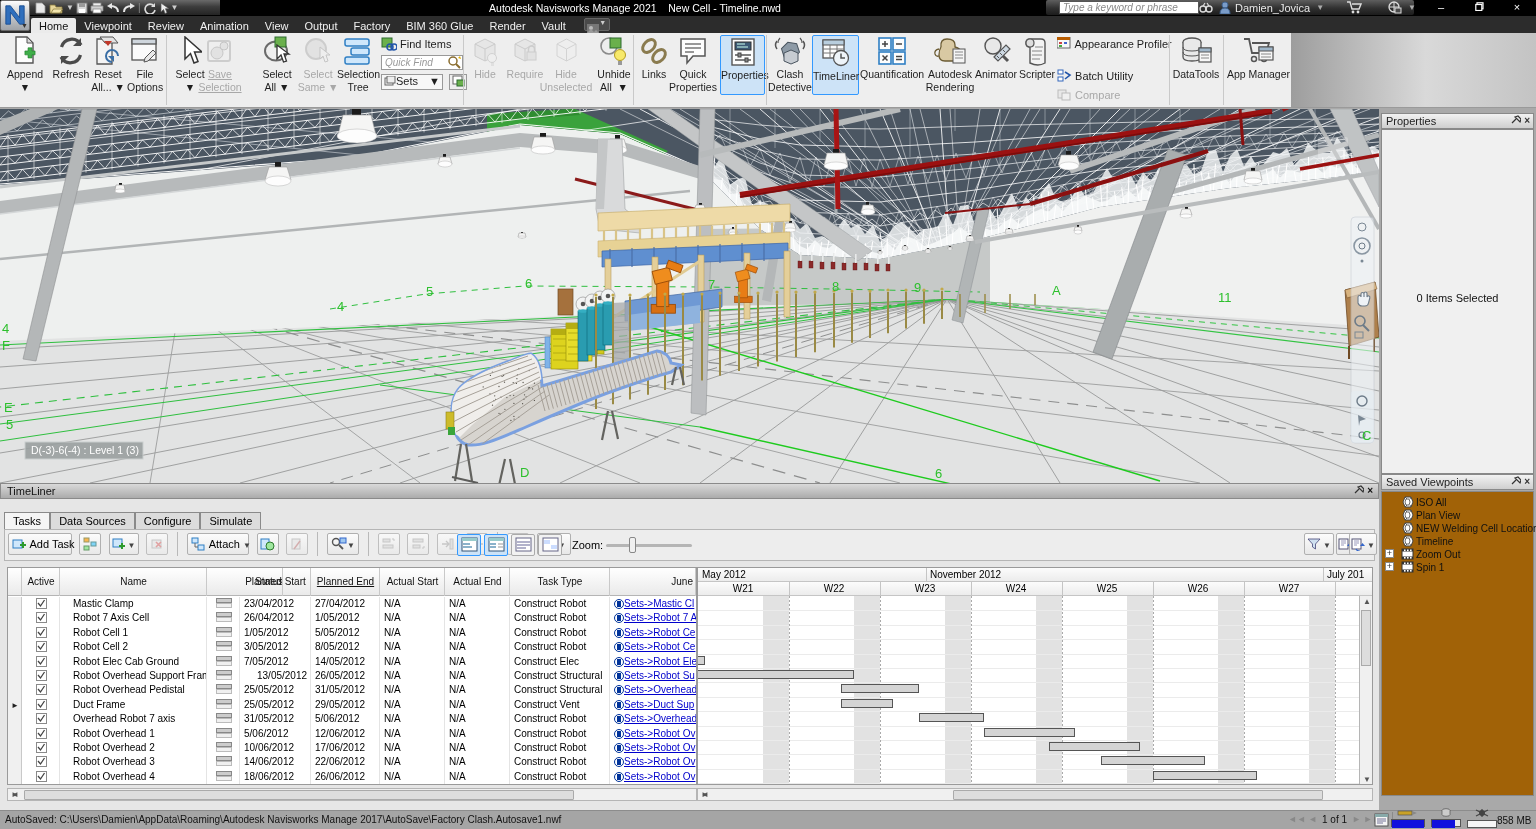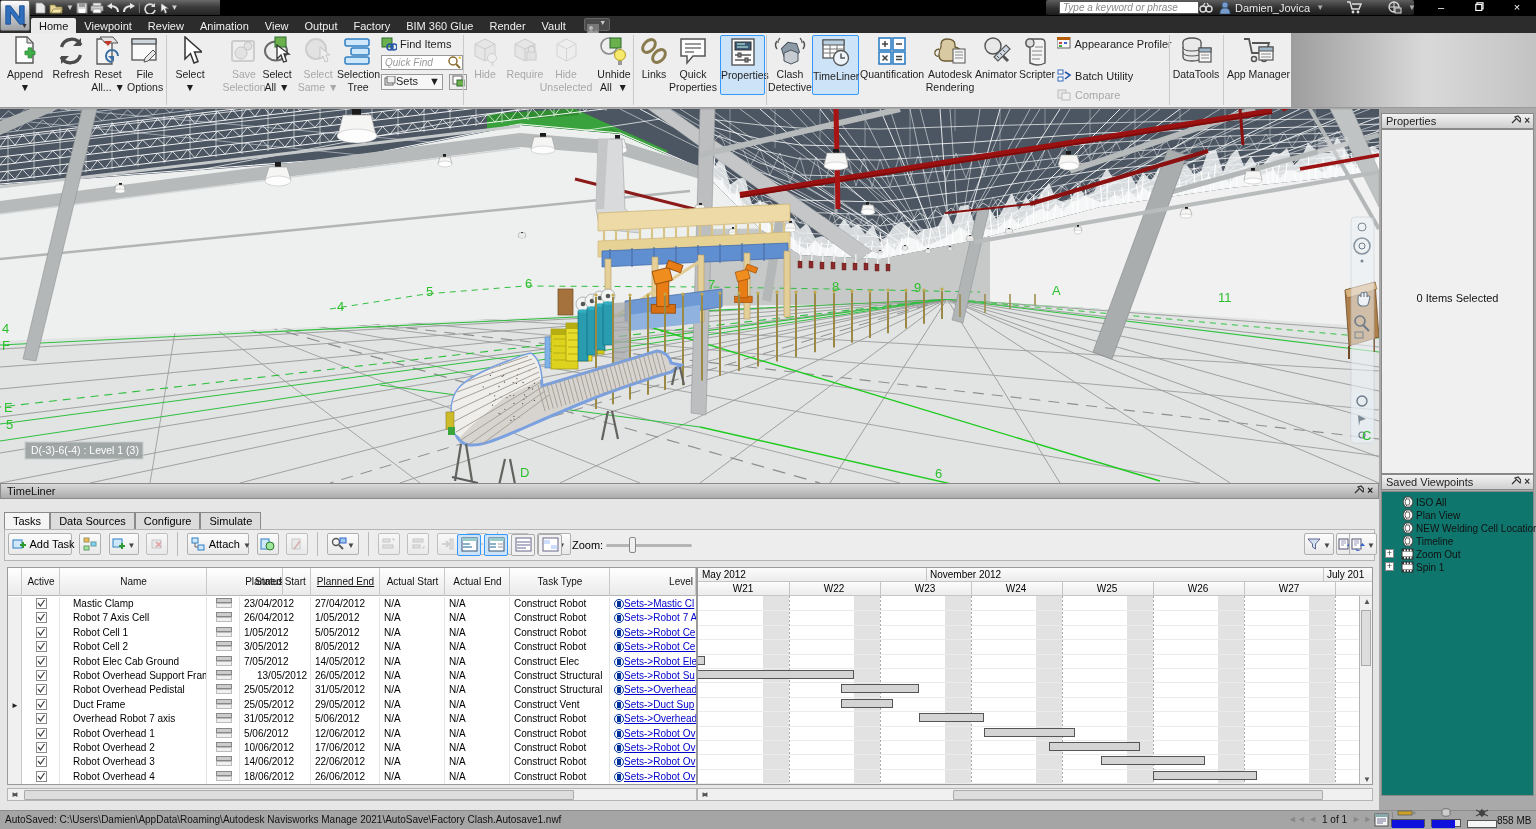--- a/index.html
+++ b/index.html
@@ -35,21 +35,21 @@
 
 #viewport { position:absolute; left:0; top:109px; width:1379px; height:374px; background:#e3e3e3; }
 
 
 #rightpanel { position:absolute; left:1379px; top:109px; width:157px; height:701px; background:#a9a9a9; }
 .ptitle { height:16px; background:linear-gradient(#f2f2f2,#cfcfcf); border:1px solid #898989; font-size:11px; color:#222; padding:1px 4px; position:relative; }
 .ptitle .picons { position:absolute; right:3px; top:1px; font-size:10px; color:#333; }
 #props-body { position:absolute; left:2px; top:20px; width:153px; height:345px; background:#f0f0f0; border:1px solid #898989; }
 #props-body div { margin-top:162px; text-align:center; font-size:11px; color:#111; }
 #savedvp { position:absolute; left:0px; top:365px; width:157px; }
-#savedvp-body { position:absolute; left:2px; top:17px; width:153px; height:305px; background:#0f766e; border:1px solid #898989; font-size:10px; color:#111; }
+#savedvp-body { position:absolute; left:2px; top:17px; width:153px; height:305px; background:#a16207; border:1px solid #898989; font-size:10px; color:#111; }
 
 
 #timeliner { position:absolute; left:0; top:483px; width:1379px; height:327px; background:#e6e6e6; }
 #tl-title { height:16px; background:linear-gradient(#d9d9d9,#ababab); border:1px solid #8a8a8a; font-size:11px; color:#111; padding:1px 6px; }
 #tl-tabs { position:absolute; left:4px; top:28px; height:18px; }
 .tltab { display:inline-block; border:1px solid #8a8a8a; border-bottom:none; background:#dcdcdc; font-size:11px; padding:2px 8px; }
 .tltab.active { background:#f5f5f5; }
 #tl-toolbar { position:absolute; left:4px; top:46px; width:1371px; height:32px; background:#ededed; border:1px solid #b5b5b5; }
 #tl-table { position:absolute; left:7px; top:82px; width:690px; height:263px; background:#fff; border:1px solid #9a9a9a; }
 #tl-gantt { position:absolute; left:697px; top:82px; width:676px; height:263px; background:#fff; border:1px solid #9a9a9a; }
@@ -87,20 +87,21 @@
 .mbar { display:block; width:34px; height:8px; background:#e8e8e8; border:1px solid #555; margin:0 auto; }
 .mbar span { display:block; height:8px; }
 
 
 #statusbar { position:absolute; left:0; top:810px; width:1536px; height:19px; background:#a5a5a5; border-top:1px solid #8c8c8c; font-size:10px; color:#111; }
 </style>
 </head>
 <body>
 <div id="app">
   <div id="titlebar">
+    <div id="title-text">Autodesk Navisworks Manage 2021&nbsp;&nbsp;&nbsp;&nbsp;New Cell - Timeline.nwd</div>
     <div id="qat">
       <svg width="13" height="12" viewBox="0 0 13 12">
           <path d="M2 1 h6 l3 3 v7 h-9 z" fill="#e8e8e8" stroke="#999" stroke-width="0.8"></path>
         </svg>
       <svg width="15" height="12" viewBox="0 0 15 12">
           <path d="M1 3 h5 l1 2 h6 v6 h-12 z" fill="#e8d79a" stroke="#8a7b3f" stroke-width="0.8"></path>
           <path d="M2 11 l2.5 -4 h9 l-2.5 4 z" fill="#f3e6ae" stroke="#8a7b3f" stroke-width="0.8"></path>
         </svg>
       <span style="color:#ccc;font-size:8px;">▼</span>
       <svg width="12" height="12" viewBox="0 0 12 12">
@@ -221,21 +222,21 @@
       </div>
     <div class="gsep" style="left:166px;"></div>
 
     <div class="rbtn" style="left:172px;width:36px;">
         <svg class="ic" width="24" height="31" viewBox="0 0 24 31">
           <path d="M7 1 v22 l5.5 -5.5 3.5 9.5 4 -1.5 -3.5 -9.5 7.5 0 z" fill="#fff" stroke="#333" stroke-width="1.5"></path>
         </svg>
         <div class="lbl">Select</div>
         <div class="lbl">▼</div>
       </div>
-    <div class="rbtn dis" style="left:220px;width:48px;">
+    <div class="rbtn dis" style="left:196px;width:48px;text-decoration:underline;">
         <svg class="ic" width="30" height="31" viewBox="0 0 30 31">
           <rect x="3" y="5" width="22" height="20" rx="2" fill="none" stroke="#c0c0c0" stroke-width="2"></rect>
           <circle cx="12" cy="17" r="6" fill="#ddd" stroke="#b5b5b5"></circle>
           <circle cx="19" cy="10" r="4" fill="#ddd" stroke="#b5b5b5"></circle>
         </svg>
         <div class="lbl">Save</div>
         <div class="lbl">Selection</div>
       </div>
     <div class="rbtn" style="left:258px;width:38px;">
         <svg class="ic" width="30" height="31" viewBox="0 0 30 31">
@@ -1356,21 +1357,21 @@
         <div class="thead2">
           <div class="hcell" style="left:0px;width:14px;"></div>
           <div class="hcell" style="left:15px;width:37px;">Active</div>
           <div class="hcell" style="left:53px;width:146px;">Name</div>
           <div class="hcell" style="left:200px;width:28px;margin-left:47px;">Status</div>
           <div class="hcell" style="left:233px;width:70px;">Planned Start</div>
           <div class="hcell" style="left:304px;width:68px;text-decoration:underline;">Planned End</div>
           <div class="hcell" style="left:373px;width:64px;">Actual Start</div>
           <div class="hcell" style="left:438px;width:64px;">Actual End</div>
           <div class="hcell" style="left:503px;width:99px;">Task Type</div>
-          <div class="hcell" style="left:603px;width:85px;text-align:right;padding-right:2px;">Level</div>
+          <div class="hcell" style="left:603px;width:85px;text-align:right;padding-right:2px;">June</div>
         </div>
         <div class="trow" style="top:29.0px;">
           <div class="tcell" style="left:0;width:14px;background:#f0f0f0;border-right:1px solid #c9c9c9;"></div>
           <div class="tcell" style="left:15px;width:37px;text-align:center;"><svg width="11" height="11" viewBox="0 0 11 11" style="vertical-align:-2px;">
               <rect x="0.5" y="0.5" width="10" height="10" fill="#fff" stroke="#8a8a8a"></rect>
               <path d="M2 5 l2.5 3 4 -6" fill="none" stroke="#444" stroke-width="1.3"></path>
             </svg></div>
           <div class="tcell" style="left:53px;width:146px;padding-left:12px;">Mastic Clamp</div>
           <div class="tcell" style="left:200px;width:32px;text-align:center;"><svg width="16" height="10" viewBox="0 0 16 10" style="vertical-align:-1px;">
               <rect x="0.5" y="0.5" width="15" height="4" fill="#cccccc" stroke="#888"></rect>
@@ -1398,21 +1399,21 @@
               <rect x="0.5" y="5.5" width="15" height="4" fill="#f0f0f0" stroke="#bbb"></rect>
             </svg></div>
           <div class="tcell" style="left:233px;width:70px;">26/04/2012</div>
           <div class="tcell" style="left:304px;width:68px;">1/05/2012</div>
           <div class="tcell" style="left:373px;width:64px;">N/A</div>
           <div class="tcell" style="left:438px;width:64px;">N/A</div>
           <div class="tcell" style="left:503px;width:99px;">Construct Robot</div>
           <div class="tcell" style="left:603px;width:95px;border-right:none;color:#0000cc;"><svg width="10" height="10" viewBox="0 0 10 10" style="vertical-align:-2px;">
               <circle cx="5" cy="5" r="4.5" fill="#fff" stroke="#00339a"></circle>
               <rect x="3" y="2" width="4" height="6" fill="#00339a"></rect>
-            </svg><span style="">Sets-&gt;Robot 7 A</span></div>
+            </svg><span style="text-decoration:underline;">Sets-&gt;Robot 7 A</span></div>
         </div>
         <div class="trow" style="top:57.8px;">
           <div class="tcell" style="left:0;width:14px;background:#f0f0f0;border-right:1px solid #c9c9c9;"></div>
           <div class="tcell" style="left:15px;width:37px;text-align:center;"><svg width="11" height="11" viewBox="0 0 11 11" style="vertical-align:-2px;">
               <rect x="0.5" y="0.5" width="10" height="10" fill="#fff" stroke="#8a8a8a"></rect>
               <path d="M2 5 l2.5 3 4 -6" fill="none" stroke="#444" stroke-width="1.3"></path>
             </svg></div>
           <div class="tcell" style="left:53px;width:146px;padding-left:12px;">Robot Cell 1</div>
           <div class="tcell" style="left:200px;width:32px;text-align:center;"><svg width="16" height="10" viewBox="0 0 16 10" style="vertical-align:-1px;">
               <rect x="0.5" y="0.5" width="15" height="4" fill="#cccccc" stroke="#888"></rect>
@@ -1712,21 +1713,21 @@
           <span style="position:absolute;top:14px;left:1px;width:10px;height:56px;background:#ddd;border:1px solid #aaa;"></span>
         </div>
       </div>
     <div id="gantt-hscroll">
         <span class="sar">◄</span>
         <span class="sthumb" style="left:255px;width:370px;"></span>
         <span class="sar" style="position:absolute;right:1px;">►</span>
       </div>
   </div>
   <div id="statusbar">
-      <span style="position:absolute;left:5px;top:3px;">AutoSaved: C:\Users\Damien\AppData\Roaming\Autodesk Navisworks Manage 2021\AutoSave\Factory Clash.Autosave1.nwf</span>
+      <span style="position:absolute;left:5px;top:3px;">AutoSaved: C:\Users\Damien\AppData\Roaming\Autodesk Navisworks Manage 2017\AutoSave\Factory Clash.Autosave1.nwf</span>
     <span style="position:absolute;left:1288px;top:3px;color:#888;font-size:9px;">◄◄ ◄</span>
     <span style="position:absolute;left:1322px;top:3px;">1 of 1</span>
     <span style="position:absolute;left:1352px;top:3px;color:#888;font-size:9px;">► ►►</span>
     <span style="position:absolute;left:1374px;top:2px;"><svg width="15" height="14" viewBox="0 0 15 14">
           <rect x="1" y="1" width="13" height="12" fill="#f5f5f5" stroke="#555"></rect>
           <rect x="1" y="1" width="13" height="3" fill="#8aa"></rect>
           <path d="M3 6 h9 M3 8 h9 M3 10 h6" stroke="#779"></path>
         </svg></span>
     <span style="position:absolute;left:1392px;top:1px;width:1px;height:16px;background:#8a8a8a;"></span>
     <span class="meter" style="left:1390px;"><svg width="22" height="8" viewBox="0 0 22 8">

